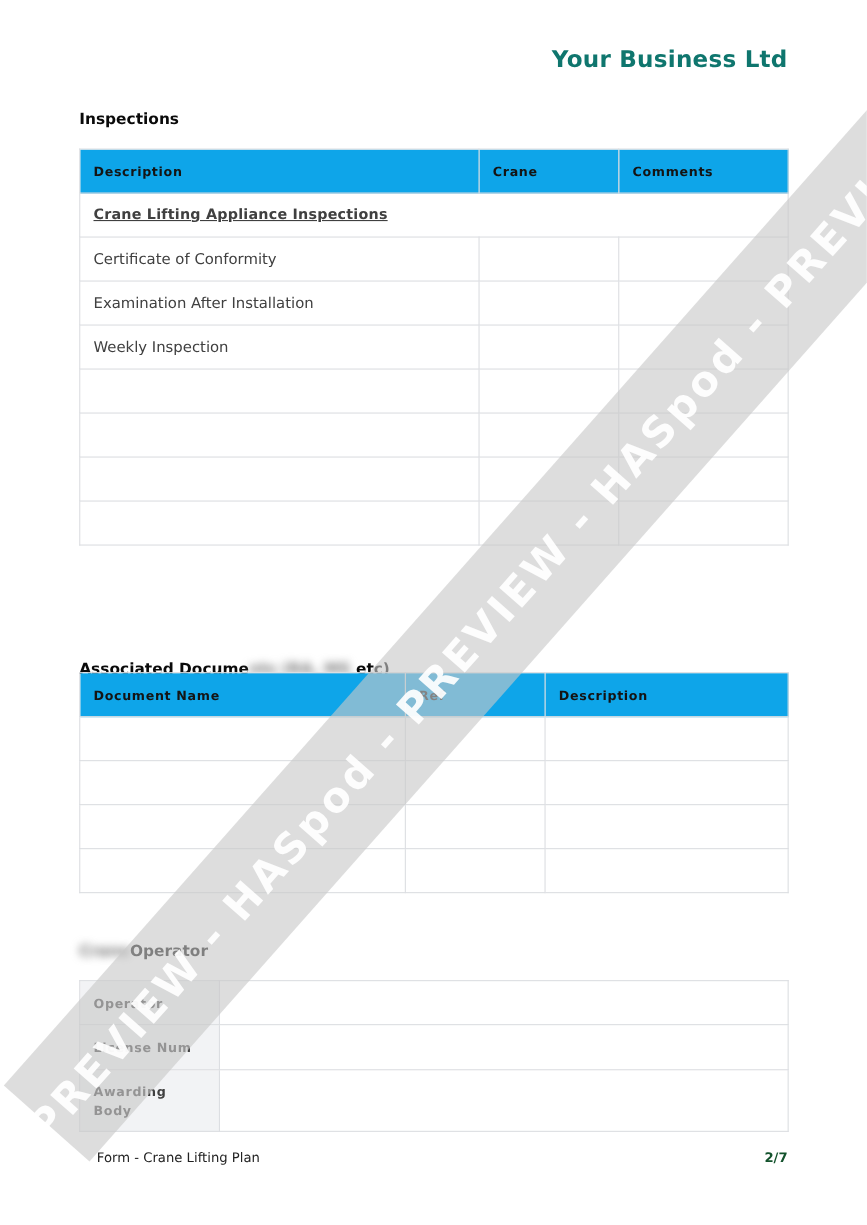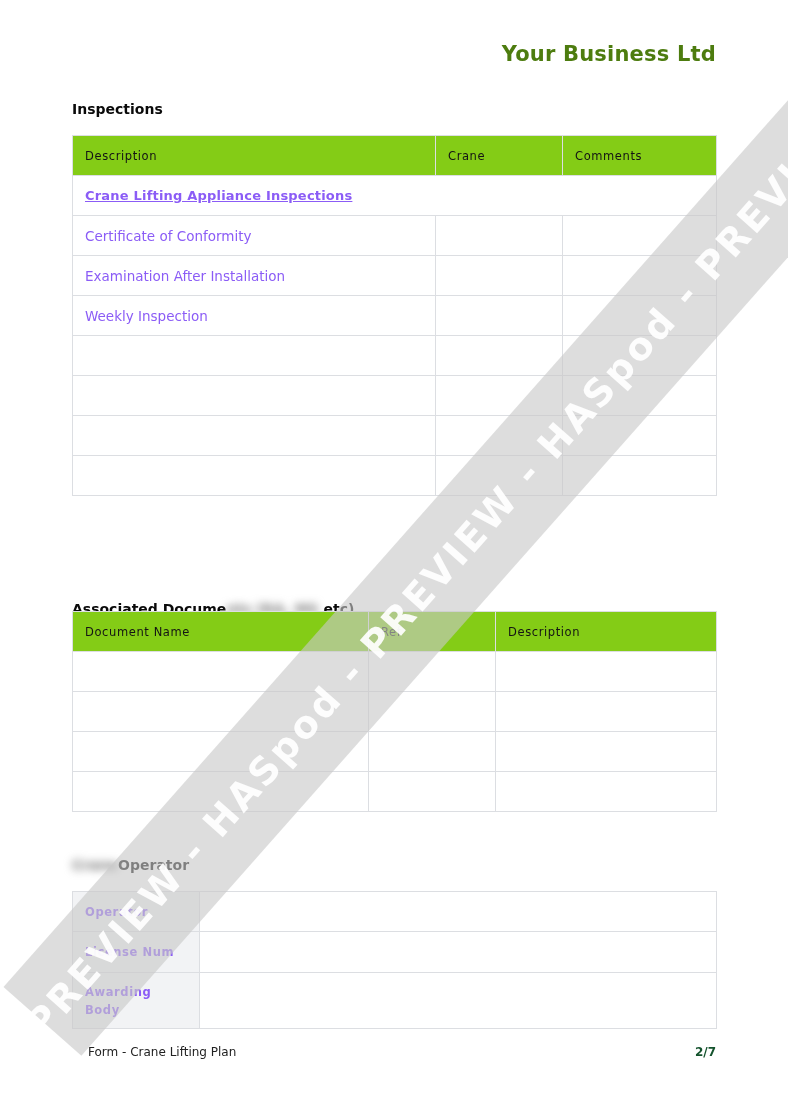--- a/index.html
+++ b/index.html
@@ -3,35 +3,35 @@
   <meta charset="utf-8">
   <style>
     html, body { margin: 0; padding: 0; }
     body {
       width: 788px; height: 1114px; position: relative; overflow: hidden;
       background: #ffffff; color: #111111;
       font-family: "DejaVu Sans", sans-serif;
     }
     .company {
       position: absolute; right: 72px; top: 42px;
-      font-size: 21px; font-weight: bold; letter-spacing: 0.2px; color: #4d7c0f;
+      font-size: 21px; font-weight: bold; letter-spacing: 0.2px; color: #0f766e;
     }
     .section-title {
       position: absolute; left: 72px; font-size: 14px; font-weight: bold; color: #0a0a0a;
     }
     table {
       position: absolute; left: 72px; width: 644px;
       border-collapse: collapse; table-layout: fixed;
     }
     td, th {
       border: 1px solid #dcdee2; padding: 0 12px; text-align: left; vertical-align: middle;
-      font-size: 13.5px; color: #8b5cf6;
+      font-size: 13.5px; color: #404040;
     }
     th {
-      background: #84cc16; font-size: 11.5px; font-weight: normal; letter-spacing: 0.6px;
+      background: #0ea5e9; font-size: 11.5px; font-weight: bold; letter-spacing: 0.6px;
       color: #141414;
     }
     .row { height: 40px; }
     .subhead td { font-weight: bold; text-decoration: underline; font-size: 13px; letter-spacing: 0.2px; }
     .label-cell {
       background: #f2f3f5; font-size: 11.5px; font-weight: bold; letter-spacing: 0.6px; line-height: 18px;
     }
     .footer-left { position: absolute; left: 72px; top: 1045px; font-size: 12px; color: #222; margin-left: 16px; }
     .footer-right { position: absolute; right: 72px; top: 1045px; font-size: 12px; font-weight: bold; color: #14532d; }
     .watermark {

